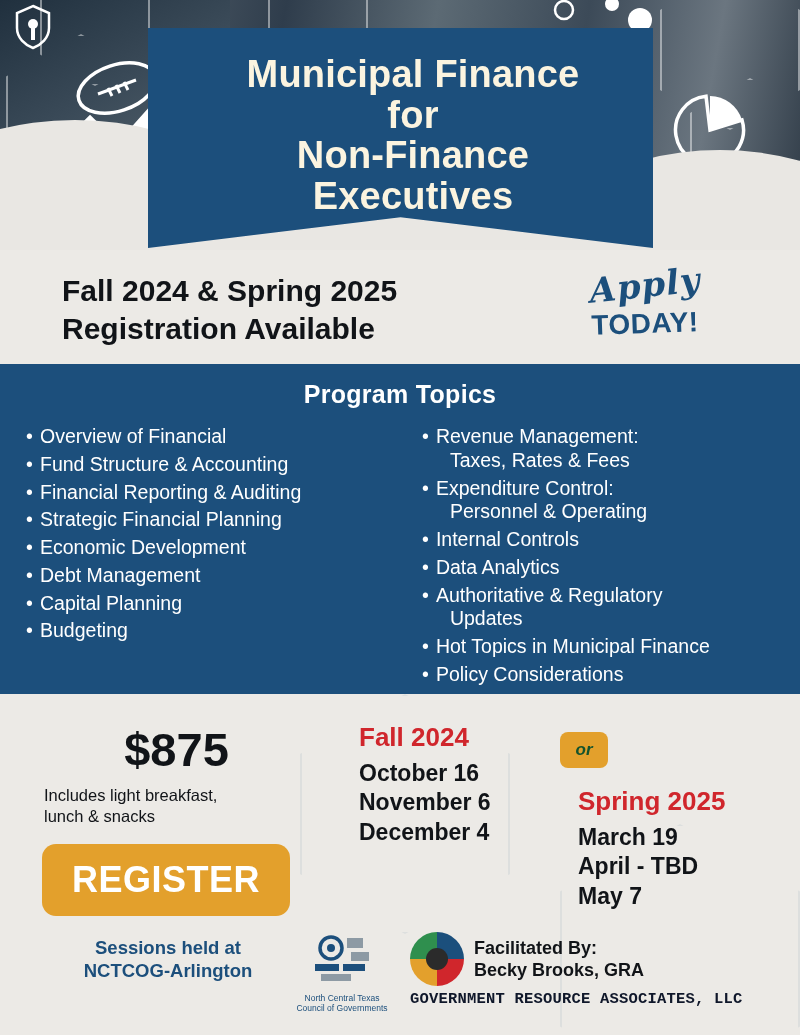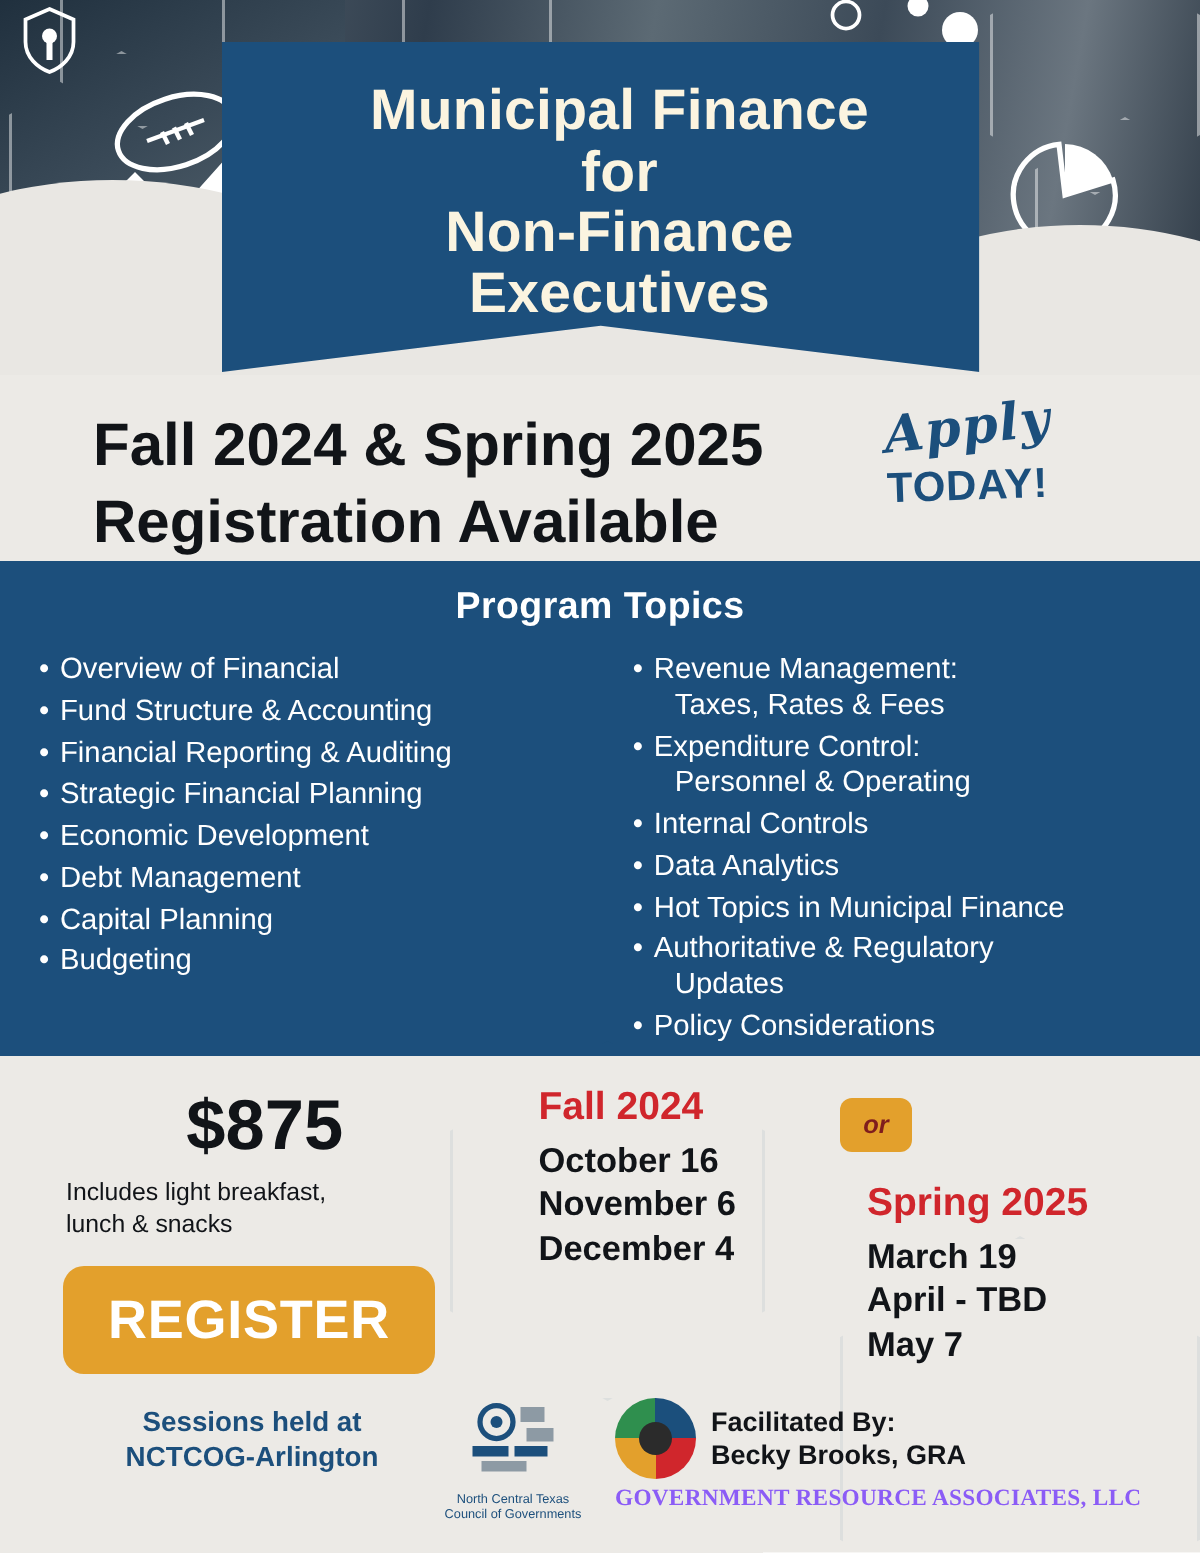--- a/index.html
+++ b/index.html
@@ -49,40 +49,40 @@
     padding-left: 25px;
   }
   .banner h1 {
     color: #fbf4e0; font-size: 38px; line-height: 1.07;
     font-weight: bold; text-align: center; letter-spacing: 0.2px;
   }
 
   
   .reg-head {
     position: absolute; left: 62px; top: 272px; width: 480px;
-    color: #111418; font-size: 40px; font-weight: bold; line-height: 1.28;
+    color: #111418; font-size: 30px; font-weight: bold; line-height: 1.28;
   }
   .apply-today {
     position: absolute; right: 70px; top: 268px; width: 170px; height: 100px;
     color: #1c4f7c; text-align: center;
   }
   .apply-word {
     font-family: "DejaVu Serif", serif;
     font-style: italic; font-weight: bold; font-size: 34px;
     letter-spacing: 1px; line-height: 1;
     transform: rotate(-6deg);
   }
   .today-word {
     font-size: 28px; font-weight: bold; letter-spacing: 0.5px;
     margin-top: 6px; transform: rotate(-2deg);
   }
 
   
   .topics {
-    position: absolute; left: 0; top: 374px; width: 800px; height: 330px;
+    position: absolute; left: 0; top: 364px; width: 800px; height: 330px;
     background: #1c4f7c; color: #ffffff; padding: 16px 26px 0 26px;
   }
   .topics h2 {
     text-align: center; font-size: 25px; font-weight: bold; margin-bottom: 16px;
     letter-spacing: 0.3px;
   }
   .topic-cols { display: flex; gap: 12px; }
   .topic-col { width: 50%; }
   .topic-col.right { padding-left: 16px; }
   .topic-item {
@@ -115,21 +115,21 @@
   }
   .fall-block { position: absolute; left: 359px; top: 18px; }
   .season-title {
     font-size: 26px; font-weight: bold; color: #d0262c; margin-bottom: 6px;
   }
   .date-line {
     font-size: 23px; font-weight: bold; color: #111418; line-height: 1.28;
   }
   .or-badge {
     position: absolute; left: 560px; top: 28px; width: 48px; height: 36px;
-    background: #e3a02c; border-radius: 8px; color: #7f1d1d;
+    background: #e3a02c; border-radius: 8px; color: #14532d;
     font-size: 17px; font-weight: bold; font-style: italic;
     display: flex; align-items: center; justify-content: center;
   }
   .spring-block { position: absolute; left: 578px; top: 82px; }
   .spring-block .season-title { font-size: 26px; }
 
   .sessions {
     position: absolute; left: 58px; top: 232px; width: 220px;
     text-align: center; font-size: 18.5px; font-weight: bold;
     color: #1c4f7c; line-height: 1.25;
@@ -153,22 +153,22 @@
     width: 54px; height: 54px; border-radius: 50%;
     background: conic-gradient(#1b4f7c 0deg 90deg, #d0262c 90deg 180deg, #e3a02c 180deg 270deg, #2f8f4e 270deg 360deg);
     position: relative; flex: none;
   }
   .gra-circle::after {
     content: ""; position: absolute; left: 16px; top: 16px;
     width: 22px; height: 22px; border-radius: 50%; background: #2b2b2b;
   }
   .fac-text { font-size: 18px; font-weight: bold; color: #111418; line-height: 1.25; }
   .gra-name {
-    margin-top: 4px; font-family: Liberation Serif, serif;
-    font-size: 15.5px; font-weight: bold; color: #8b5cf6; letter-spacing: 0.2px;
+    margin-top: 4px; font-family: Liberation Mono, monospace;
+    font-size: 15.5px; font-weight: bold; color: #0f172a; letter-spacing: 0.2px;
   }
 
   
   .bg-hex {
     position: absolute; border: 2px solid rgba(28,79,124,0.07);
     clip-path: polygon(50% 0%, 100% 25%, 100% 75%, 50% 100%, 0% 75%, 0% 25%);
   }
 </style>
 </head>
 <body>
@@ -277,25 +277,25 @@
           <span>Expenditure Control:</span>
           <span class="cont">Personnel &amp; Operating</span>
         </div>
         <div class="topic-item">
           <span>Internal Controls</span>
         </div>
         <div class="topic-item">
           <span>Data Analytics</span>
         </div>
         <div class="topic-item">
-          <span>Hot Topics in Municipal Finance</span>
-        </div>
-        <div class="topic-item">
           <span>Authoritative &amp; Regulatory</span>
           <span class="cont">Updates</span>
+        </div>
+        <div class="topic-item">
+          <span>Hot Topics in Municipal Finance</span>
         </div>
         <div class="topic-item">
           <span>Policy Considerations</span>
         </div>
       </div>
     </div>
   </div>
 
   <div class="lower">
 

